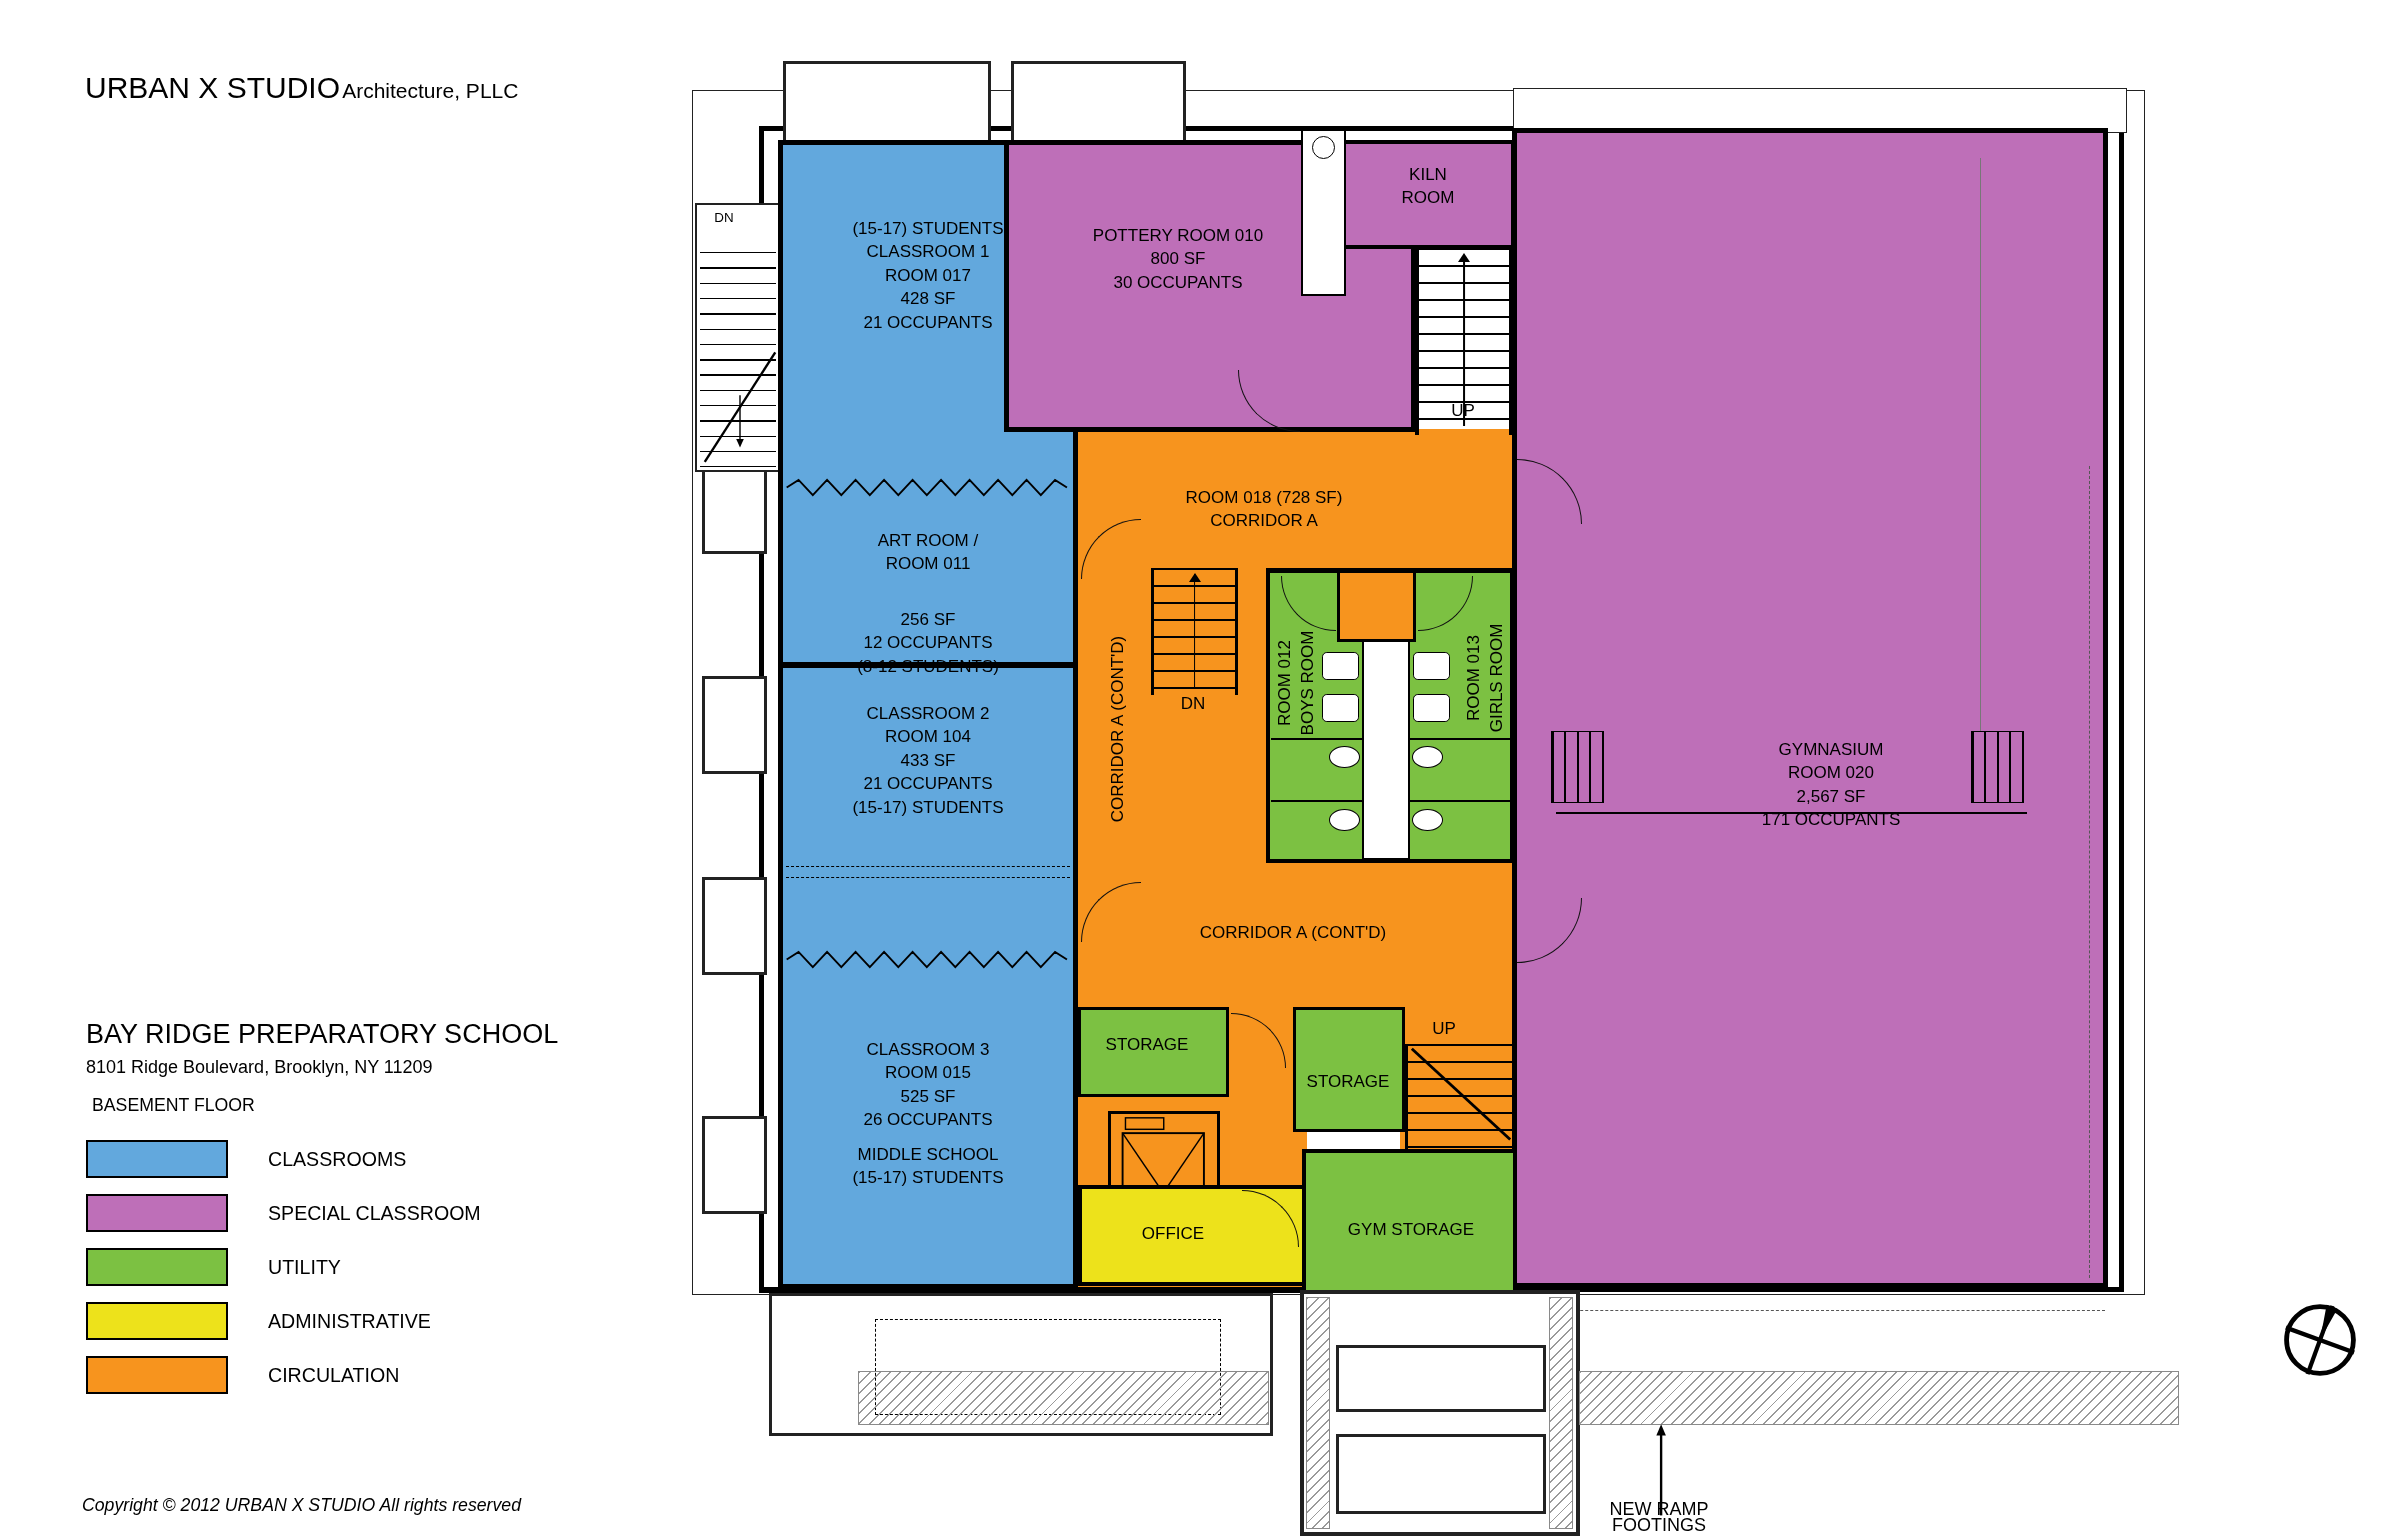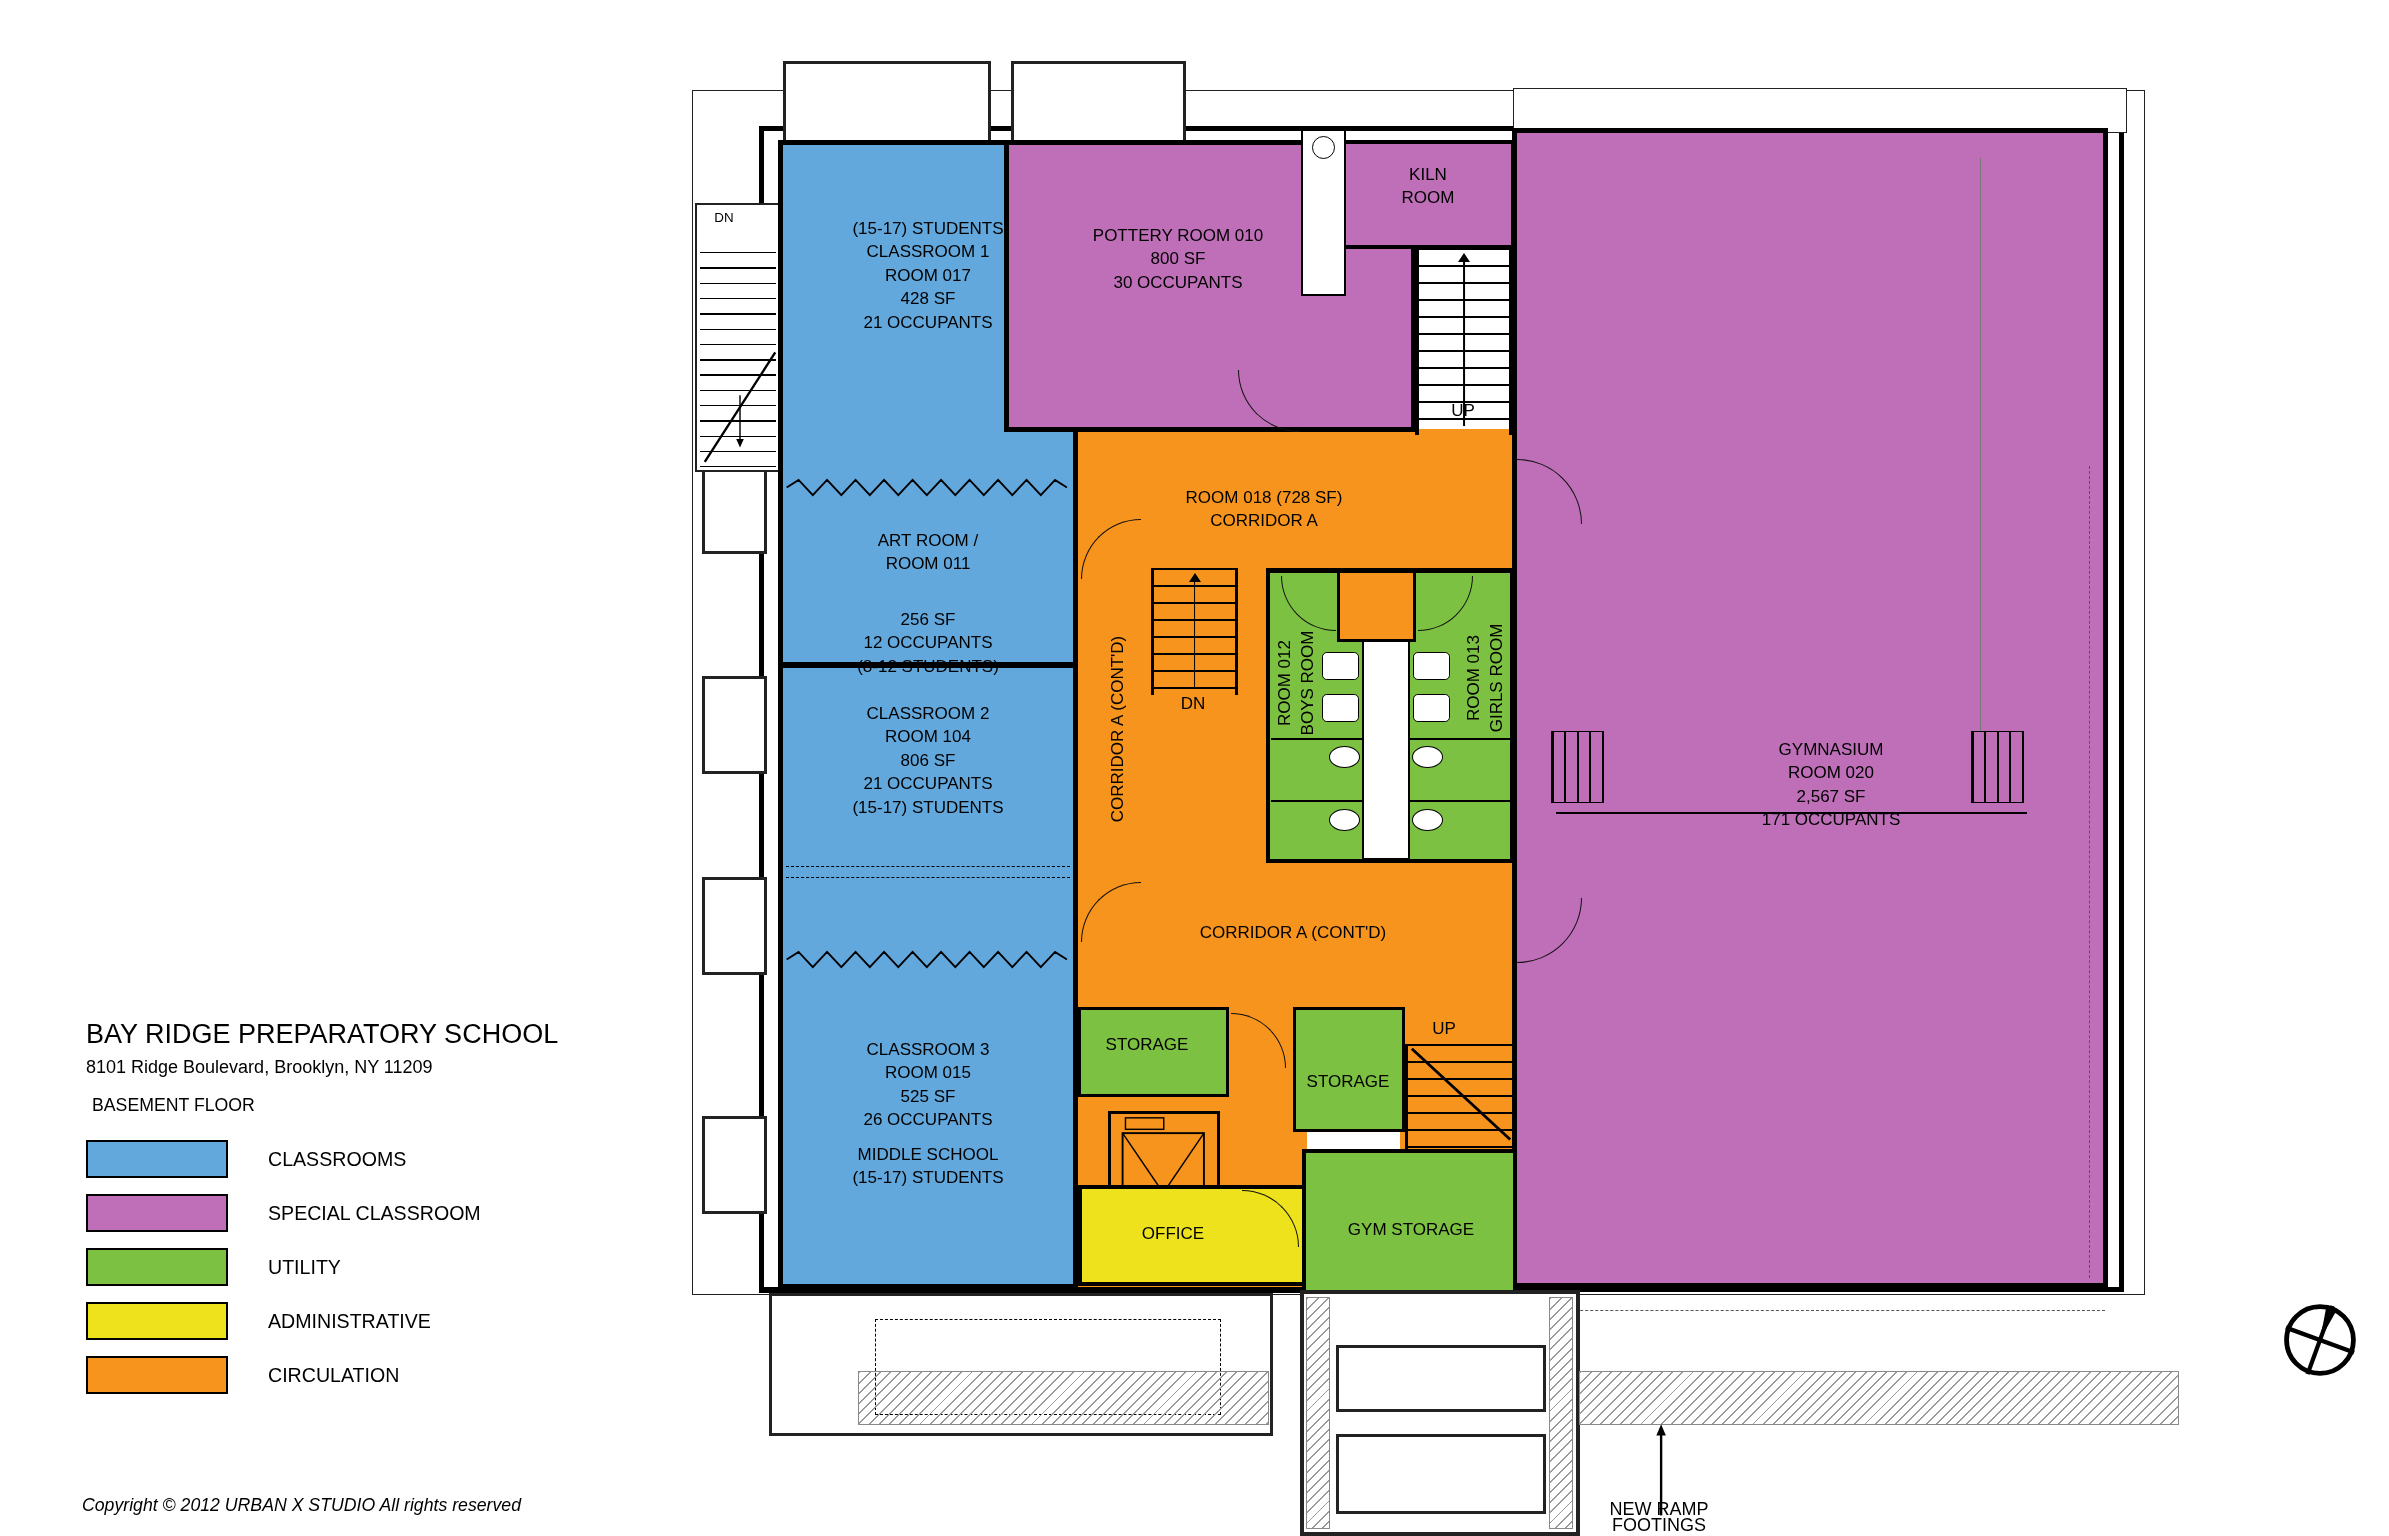--- a/index.html
+++ b/index.html
@@ -32,20 +32,24 @@
   .fixture{position:absolute;box-sizing:border-box;background:#fff;border:1.4px solid #000;}
   .legend-swatch{position:absolute;box-sizing:border-box;border:2.4px solid #000;width:142px;height:38px;}
   .legend-label{position:absolute;font-size:19.6px;line-height:38px;white-space:nowrap;}
   .titleline{position:absolute;white-space:nowrap;}
 </style>
 </head>
 <body>
 
 <div id="plan">
 
+  <div class="titleline" style="left:85px;top:71px;">
+    <span style="font-size:30px;">URBAN X STUDIO</span>
+    <span style="font-size:21px;">Architecture, PLLC</span>
+  </div>
 
   <div class="thin-outline" style="left:692px;top:90px;width:1453px;height:1205px;"></div>
   <div class="shell" style="left:759px;top:126px;width:1365px;height:1166px;"></div>
 
   <div class="thin-outline" style="left:1513px;top:88px;width:614px;height:45px;"></div>
 
   <div class="thin-outline" style="left:783px;top:61px;width:208px;height:85px;border-width:3.8px;"></div>
   <div class="thin-outline" style="left:1011px;top:61px;width:175px;height:85px;border-width:3.8px;"></div>
 
   <div class="thin-outline" style="left:702px;top:456px;width:65px;height:98px;border-width:3.3px;"></div>
@@ -210,21 +214,21 @@
       <span>ROOM 011</span>
   </div>
   <div class="lbl" style="left:928px;top:608px;">
     <span>256 SF</span>
       <span>12 OCCUPANTS</span>
     <span>(8-12 STUDENTS)</span>
   </div>
   <div class="lbl" style="left:928px;top:702px;">
     <span>CLASSROOM 2</span>
       <span>ROOM 104</span>
-    <span>806 SF</span>
+    <span>433 SF</span>
       <span>21 OCCUPANTS</span>
     <span>(15-17) STUDENTS</span>
   </div>
   <div class="lbl" style="left:928px;top:1038px;">
     <span>CLASSROOM 3</span>
       <span>ROOM 015</span>
     <span>525 SF</span>
       <span>26 OCCUPANTS</span>
   </div>
   <div class="lbl" style="left:928px;top:1143px;">

